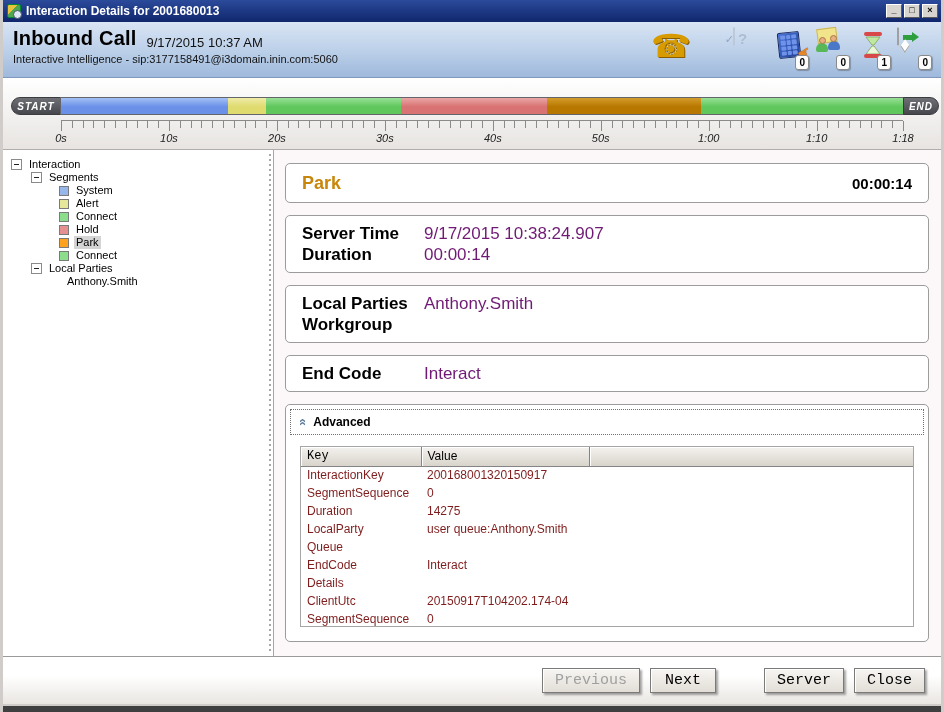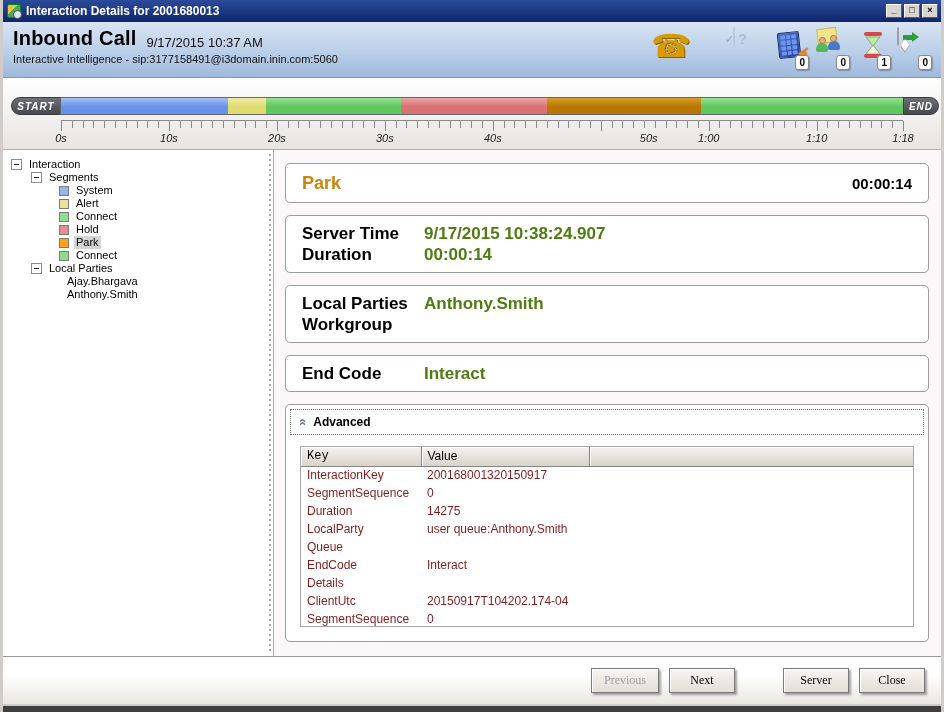--- a/index.html
+++ b/index.html
@@ -89,37 +89,37 @@
     background:repeating-linear-gradient(180deg,#A8A8A8 0 2px,transparent 2px 5px);}
   
   .detail{flex:1;background:#FCF7F8;padding:13px 12px 14px 11px;display:flex;flex-direction:column;min-height:0;}
   .box{background:#fff;border:1px solid #9C9C9C;border-radius:5px;margin-bottom:12px;}
   .titlebox{height:40px;flex:0 0 40px;display:flex;align-items:center;padding:0 16px;}
   .seg-title{font-size:18px;font-weight:bold;color:#C8860B;flex:1;}
   .seg-duration{font-size:15px;font-weight:bold;color:#000;}
   .kvbox{padding:7px 16px;}
   .kvrow{display:grid;grid-template-columns:122px 1fr;line-height:21px;font-size:17px;}
   .kvrow .k{font-weight:bold;color:#000;}
-  .kvrow .v{color:#4d7c0f;font-weight:bold;}
+  .kvrow .v{color:#701a75;}
   .advbox{flex:1;margin-bottom:0;display:flex;flex-direction:column;padding:2px;min-height:0;}
   .adv-head{margin:2px;border:1px dotted #707070;padding:5px 8px;font-size:12px;font-weight:bold;
     display:flex;align-items:center;gap:7px;}
   .chev{display:inline-block;transform:rotate(90deg);color:#5A7A9A;font-size:13px;font-weight:bold;line-height:10px;}
   .tablewrap{flex:1;margin:9px 12px 12px 12px;border:1px solid #A6A6A6;background:#fff;overflow:hidden;}
   table.adv{border-collapse:collapse;width:100%;font-size:12px;table-layout:fixed;}
   table.adv th{background:linear-gradient(180deg,#F4F2EF,#D8D4CB);font-weight:normal;text-align:left;
     padding:2px 6px;height:19px;border-right:1px solid #848484;border-bottom:1px solid #848484;
     box-shadow:inset 1px 1px 0 #FFF;}
   table.adv th:last-child{border-right:none;}
   table.adv td{padding:1px 6px;height:18px;color:#7f1d1d;overflow:hidden;white-space:nowrap;}
   
   .footer{height:48px;flex:0 0 48px;border-top:1px solid #9A9A9A;
     background:linear-gradient(180deg,#FFFFFF 40%,#E9E6E2);display:flex;align-items:center;
     justify-content:flex-end;padding-right:16px;gap:10px;}
-  .btn{min-width:66px;height:25px;padding:0 12px;font-size:12px;font-family:Liberation Serif, serif;
+  .btn{min-width:66px;height:25px;padding:0 12px;font-size:15px;font-family:Liberation Mono, monospace;
     background:linear-gradient(180deg,#F7F5F2,#E2DED7);border:1px solid #7A7A7A;
     box-shadow:inset 1px 1px 0 #FFF,2px 2px 2px rgba(0,0,0,.35);color:#000;cursor:default;}
   .btn.disabled{color:#A0A0A0;}
   .btn-spacer{width:28px;}
   .bottom-edge{height:8px;flex:0 0 8px;background:#3F3F3F;border-top:2px solid #CFCCC9;}
 </style>
 </head>
 <body>
 
 <div class="window">
@@ -276,21 +276,21 @@
         <div class="tick" style="left: 94.8718%;"></div>
         <div class="tick" style="left: 96.1538%;"></div>
         <div class="tick" style="left: 97.4359%;"></div>
         <div class="tick" style="left: 98.7179%;"></div>
         <div class="tick major" style="left: 100%;"></div>
         <span class="tlabel" style="left: 0%;">0s</span>
         <span class="tlabel" style="left: 12.8205%;">10s</span>
         <span class="tlabel" style="left: 25.641%;">20s</span>
         <span class="tlabel" style="left: 38.4615%;">30s</span>
         <span class="tlabel" style="left: 51.2821%;">40s</span>
-        <span class="tlabel" style="left: 64.1026%; margin-left: 48px;">50s</span>
+        <span class="tlabel" style="left: 64.1026%;">50s</span>
         <span class="tlabel" style="left: 76.9231%;">1:00</span>
         <span class="tlabel" style="left: 89.7436%;">1:10</span>
         <span class="tlabel" style="left: 100%;">1:18</span>
       </div>
   </div>
 
   <div class="main">
     <div class="tree" id="tree">
         <div class="trow" style="padding-left: 8px;">
           <span class="expander"></span>
@@ -320,23 +320,20 @@
           <span class="swatch" style="background: rgb(255, 162, 30);"></span>
           <span class="tlabel-text">Park</span>
         </div>
         <div class="trow" style="padding-left: 56px;">
           <span class="swatch" style="background: rgb(140, 222, 140);"></span>
           <span class="tlabel-text">Connect</span>
         </div>
         <div class="trow" style="padding-left: 28px;">
           <span class="expander"></span>
           <span class="tlabel-text">Local Parties</span>
-        </div>
-        <div class="trow" style="padding-left: 62px;">
-          <span class="tlabel-text">Ajay.Bhargava</span>
         </div>
         <div class="trow" style="padding-left: 62px;">
           <span class="tlabel-text">Anthony.Smith</span>
         </div>
       </div>
     <div class="splitter"></div>
 
     <div class="detail">
       <div class="box titlebox">
         <span class="seg-title">Park</span>

